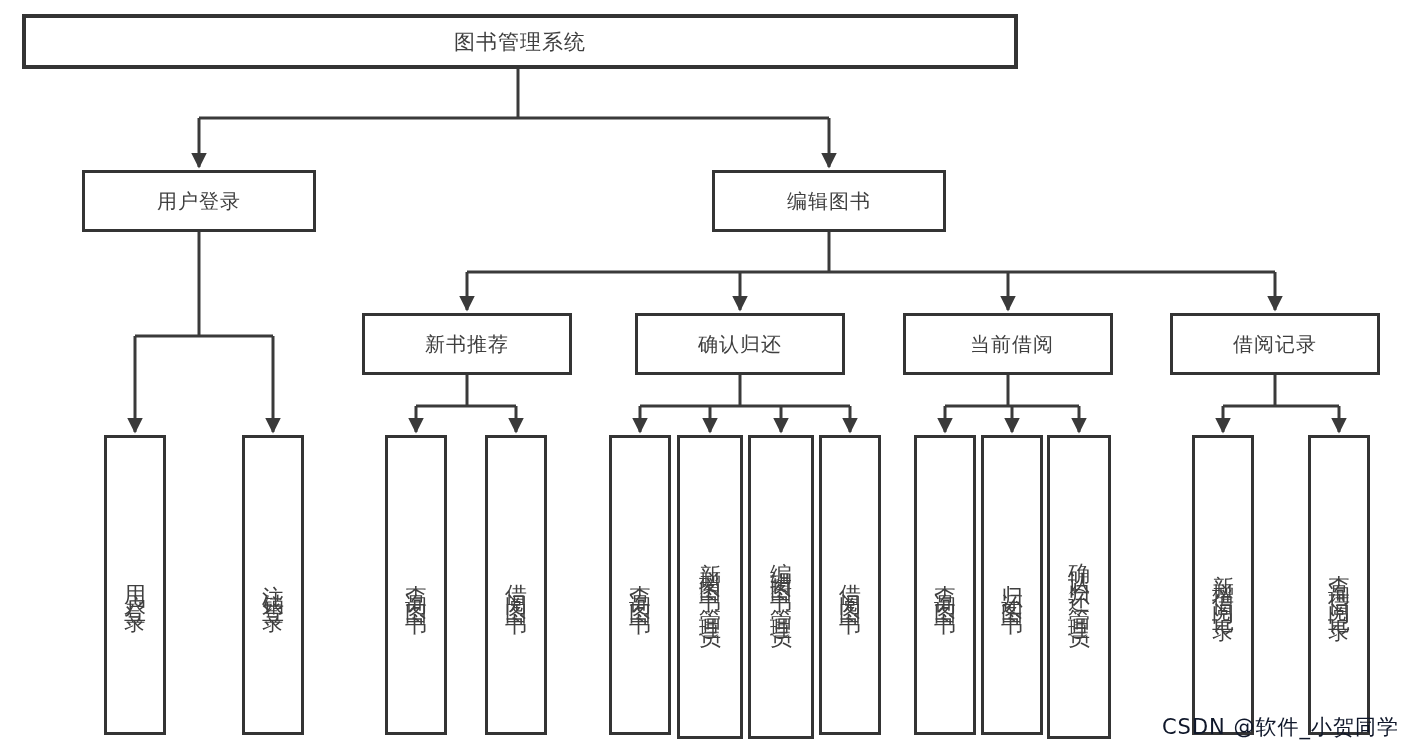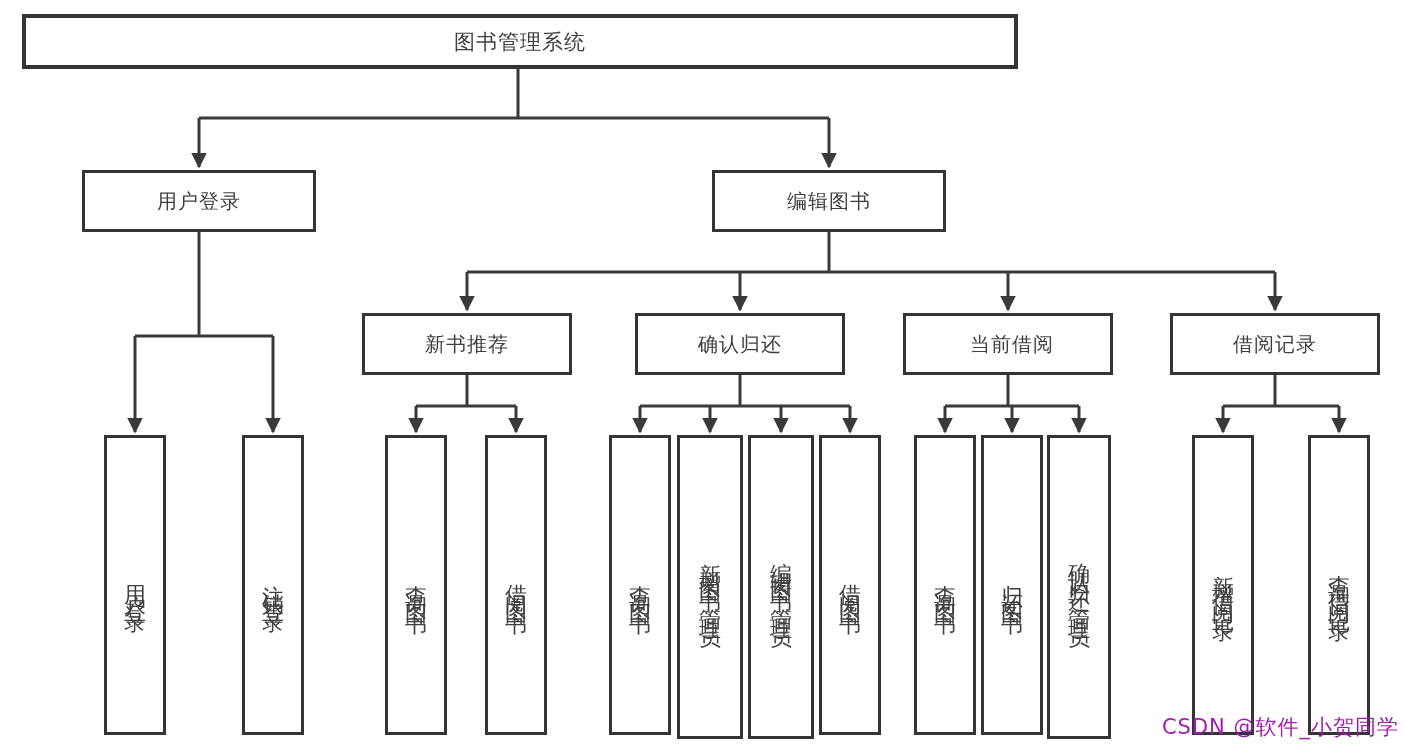--- a/index.html
+++ b/index.html
@@ -33,21 +33,21 @@
     text-orientation:mixed;
     font-size:22px;
     letter-spacing:0.42em;
     line-height:1;
   }
   #watermark{
     position:absolute;
     right:6px;
     bottom:6px;
     font-size:21px;
-    color:#a21caf;
+    color:#0f172a;
     letter-spacing:1px;
     white-space:nowrap;
   }
 </style>
 </head>
 <body>
 
 <div id="canvas">
 
   <svg id="connectors" viewBox="0 0 1405 747" xmlns="http://www.w3.org/2000/svg">

